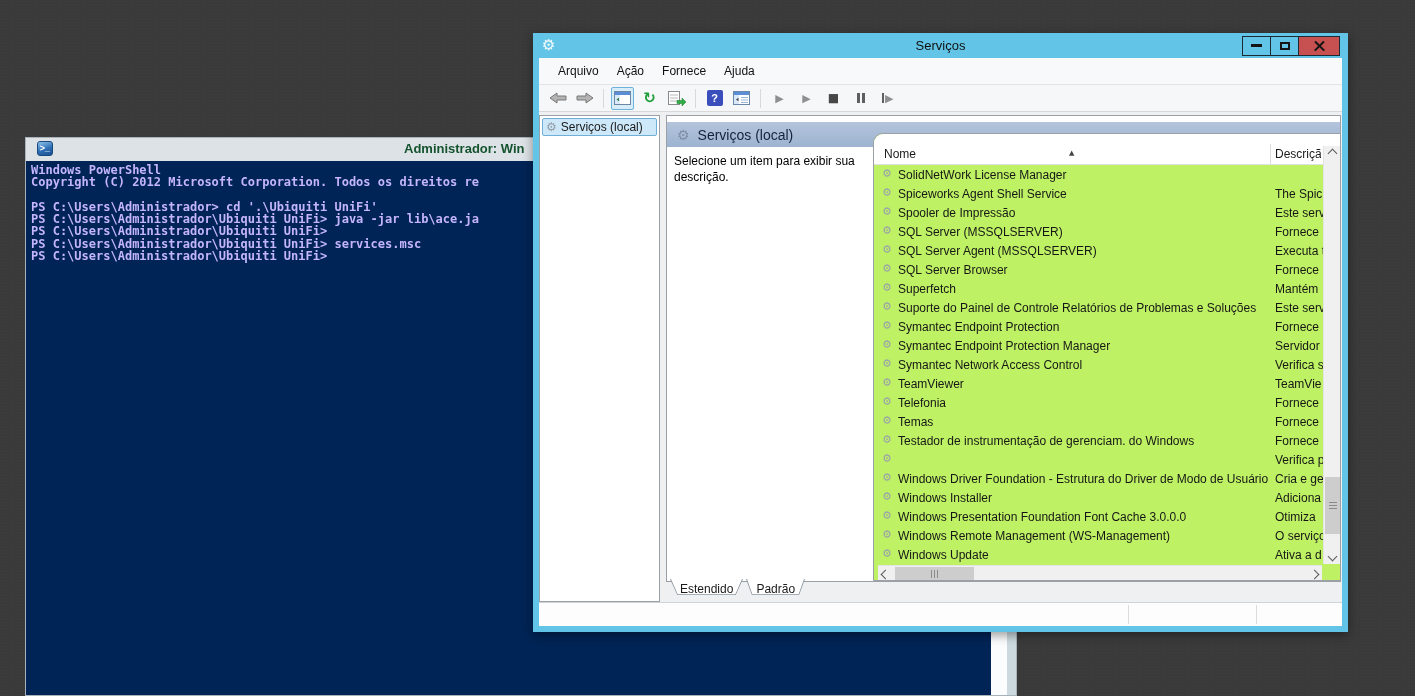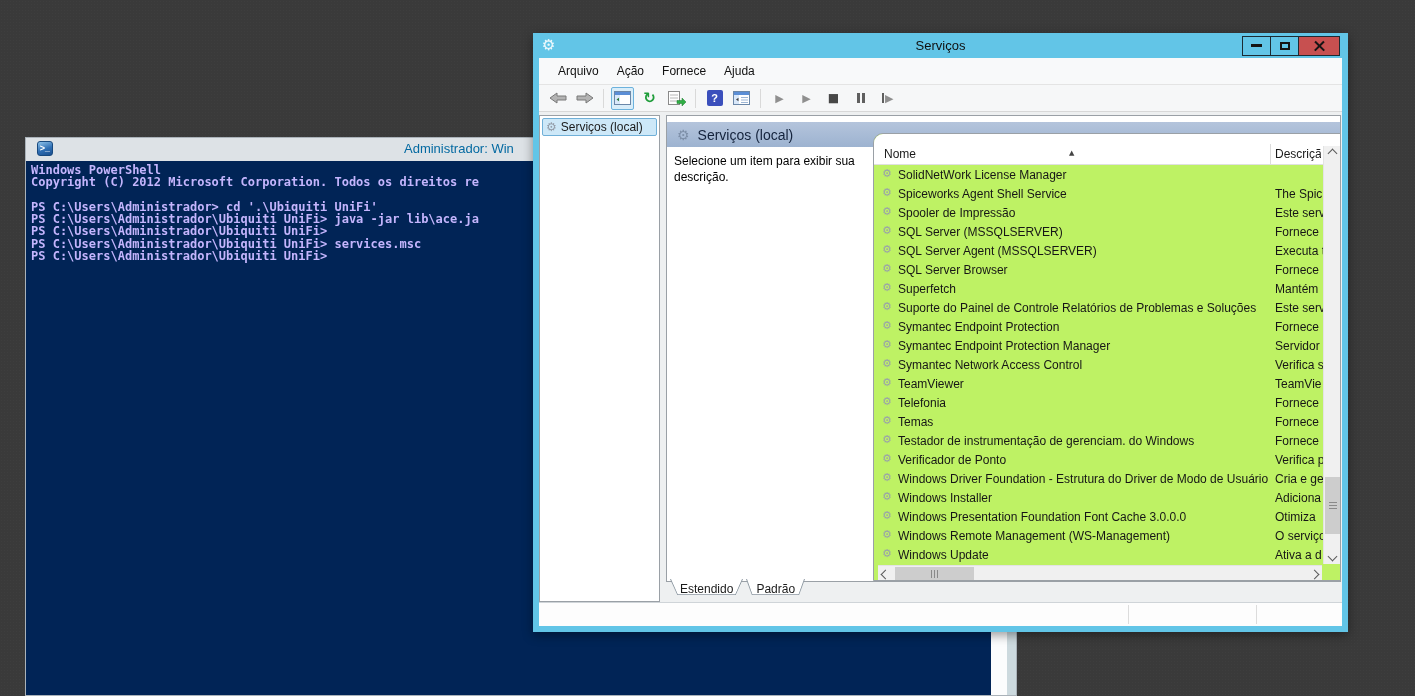--- a/index.html
+++ b/index.html
@@ -9,21 +9,21 @@
   .desktop{ position:relative; width:1415px; height:696px; background:#3a3a3a;
     background-image:radial-gradient(rgba(255,255,255,.02) 1px, transparent 1px); background-size:3px 3px; }
 
   
   .ps-window{ position:absolute; left:25px; top:137px; width:992px; height:559px;
     border:1px solid #aab2b9; display:flex; flex-direction:column; }
   .ps-titlebar{ height:23px; background:#dde2e6; display:flex; align-items:center; position:relative; flex:none; }
   .ps-icon{ position:absolute; left:11px; top:3px; width:16px; height:15px; border-radius:3px;
     background:linear-gradient(160deg,#8fc3ea 0%,#2f6fb4 55%,#1b4f8e 100%); border:1px solid #17497f;
     color:#fff; font-size:9px; font-weight:bold; line-height:13px; text-align:center; }
-  .ps-title{ position:absolute; left:378px; top:3px; font-size:13px; color:#0369a1; white-space:nowrap; }
+  .ps-title{ position:absolute; left:378px; top:3px; font-size:13px; color:#14532d; white-space:nowrap;font-weight:bold; }
   .ps-body{ flex:1; display:flex; background:#012456; overflow:hidden; }
   .ps-text{ flex:1; padding:3px 0 0 5px; overflow:hidden; white-space:pre;
     font-family:"DejaVu Sans Mono", monospace; font-weight:bold; font-size:12px; line-height:12.3px; color:#c4b5fd; }
   .ps-scrollbar{ width:16px; background:#fbfcfd; flex:none; }
   .ps-edge{ width:9px; background:#ccd9de; flex:none; }
 
   
   .sv-window{ position:absolute; left:533px; top:33px; width:815px; height:599px;
     background:#62c5e7; padding:0 6px 6px 6px; display:flex; flex-direction:column;
     box-shadow:0 3px 10px rgba(0,0,0,.4); }
@@ -345,21 +345,20 @@
               </div>
 
               <div class="row">
                 <span class="gear"></span>
                 <span class="rname">Testador de instrumentação de gerenciam. do Windows</span>
                 <span class="rdesc">Fornece</span>
               </div>
 
               <div class="row">
                 <span class="gear"></span>
-                <span class="rname">Verificador de Ponto</span>
                 <span class="rdesc">Verifica p</span>
               </div>
 
               <div class="row">
                 <span class="gear"></span>
                 <span class="rname">Windows Driver Foundation - Estrutura do Driver de Modo de Usuário</span>
                 <span class="rdesc">Cria e ge</span>
               </div>
 
               <div class="row">

